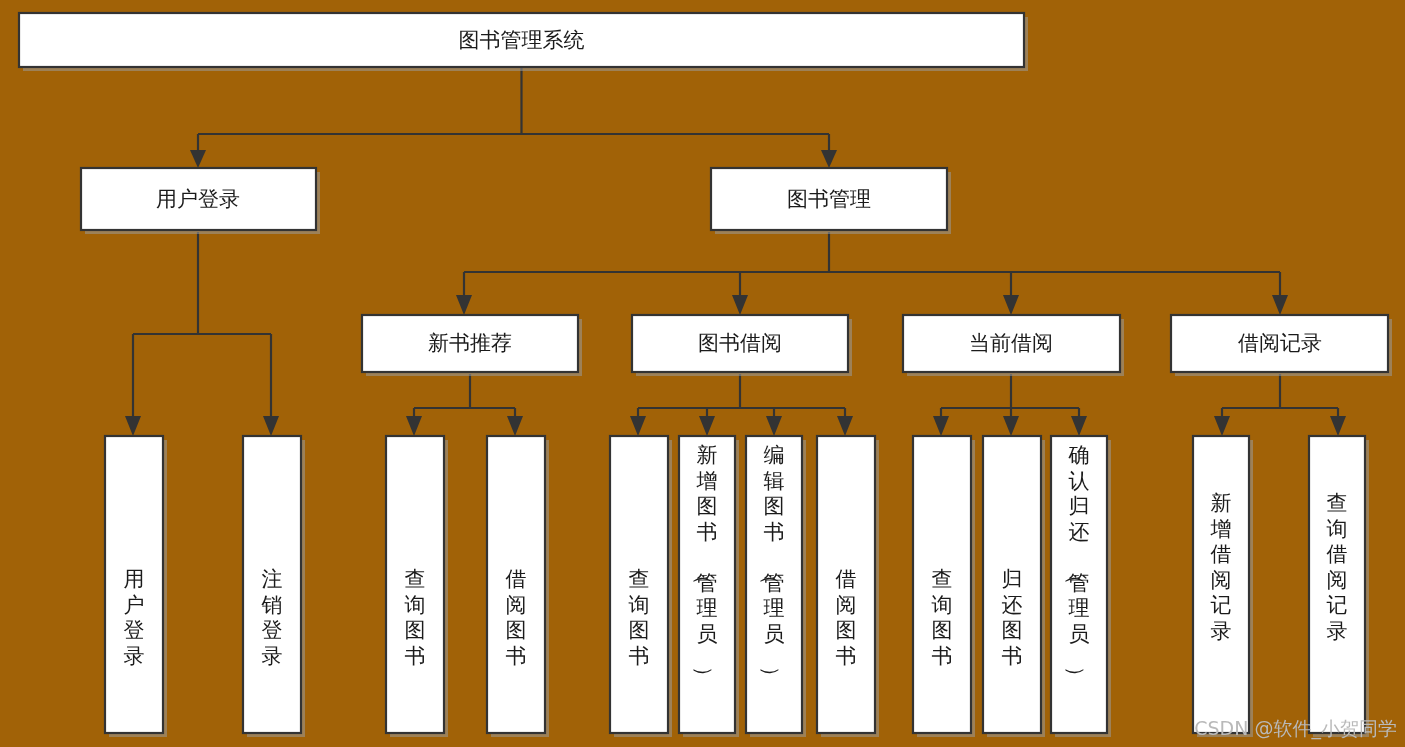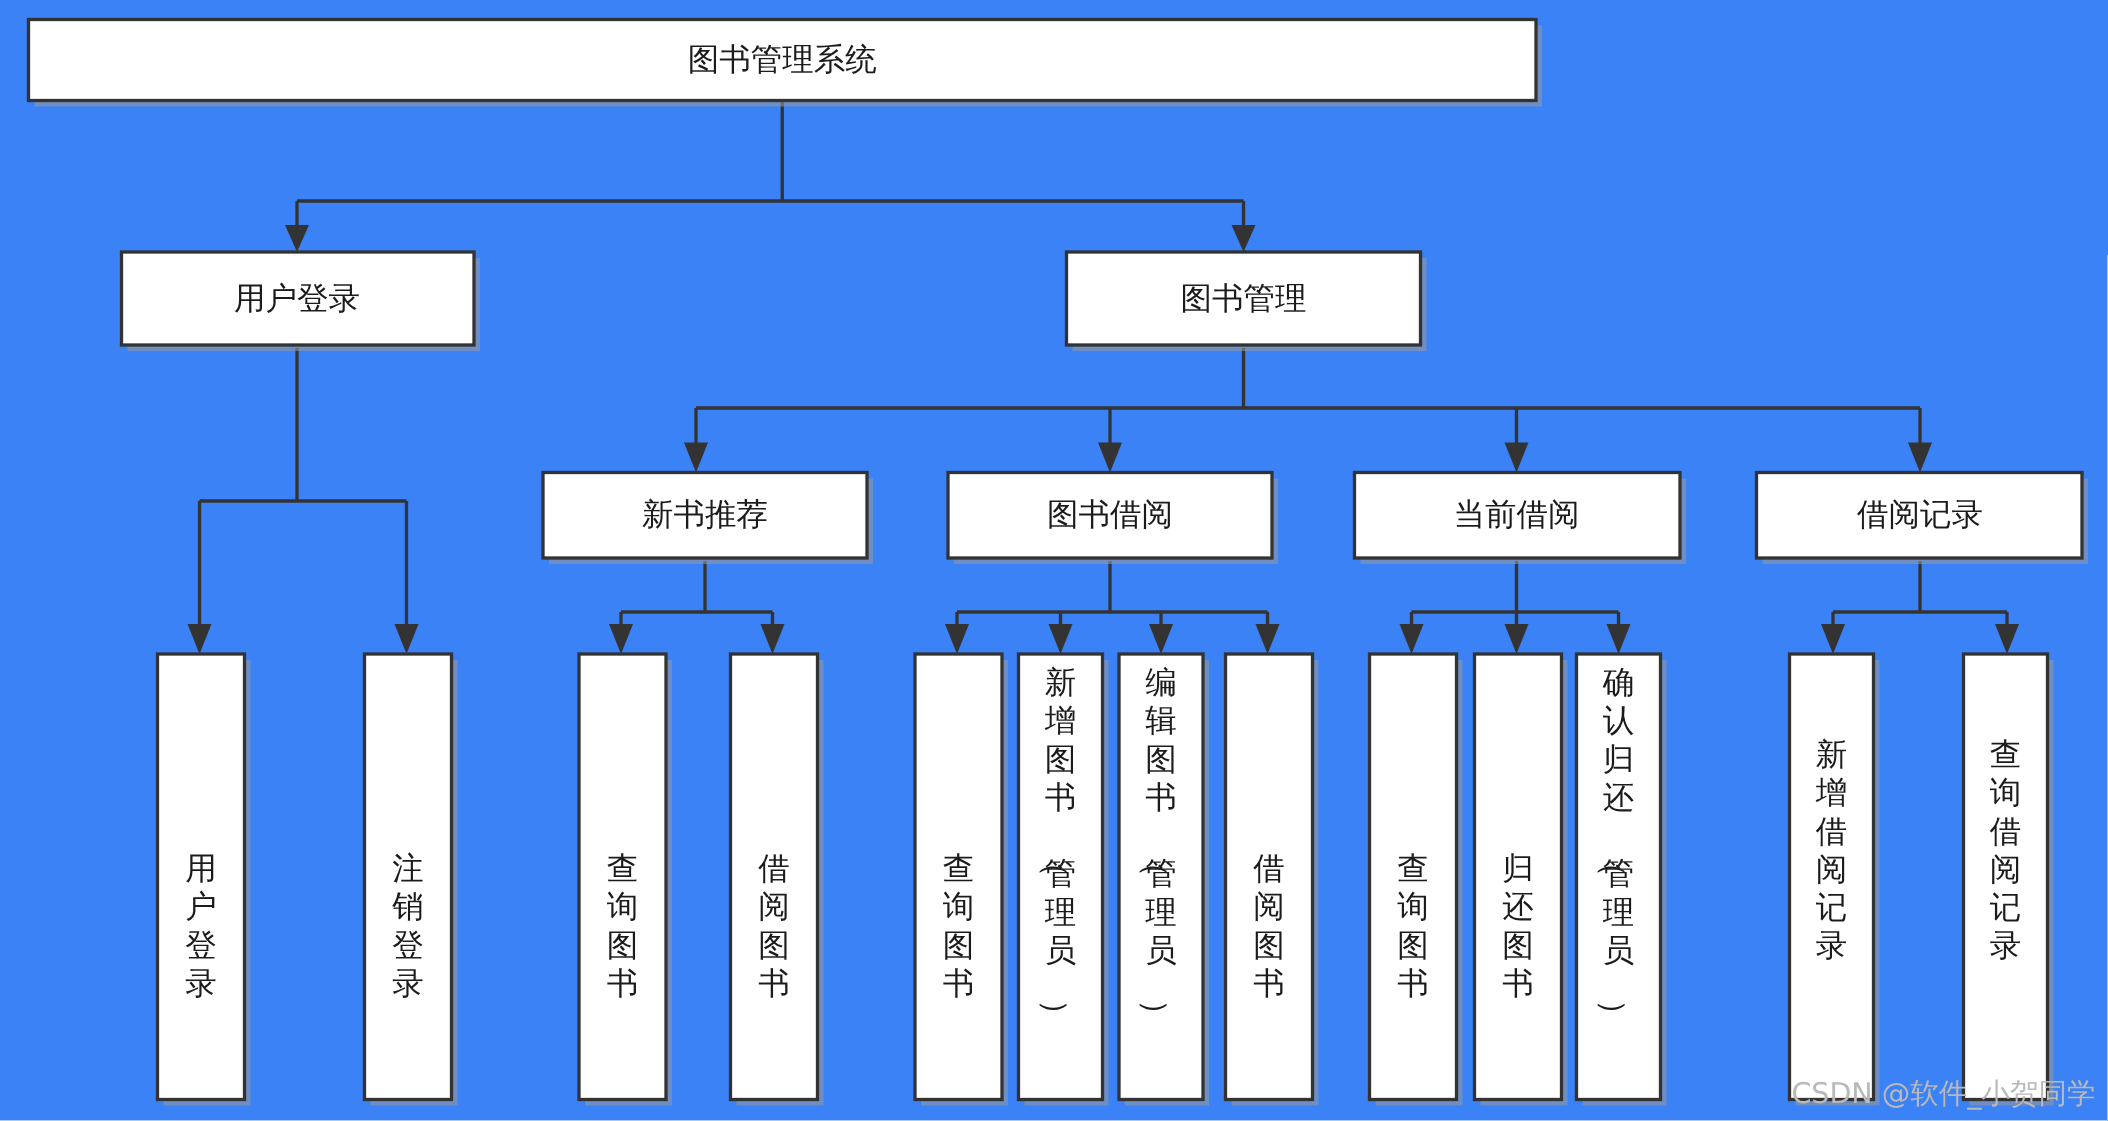--- a/index.html
+++ b/index.html
@@ -8,21 +8,21 @@
     padding: 0;
     background: #ffffff;
   }
   body {
     font-family: "DejaVu Sans", "Liberation Sans", sans-serif;
   }
   #diagram-root {
     position: relative;
     width: 1405px;
     height: 747px;
-    background: #3b82f6;
+    background: #a16207;
     overflow: hidden;
   }
   svg.diagram-canvas {
     position: absolute;
     left: 0;
     top: 0;
     width: 1405px;
     height: 747px;
     display: block;
   }

